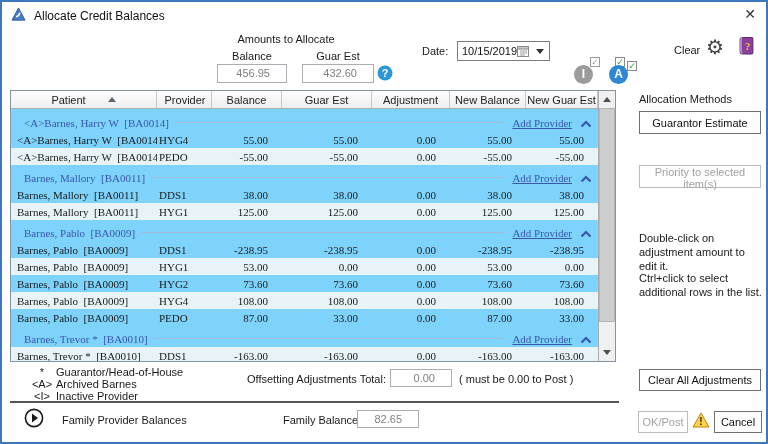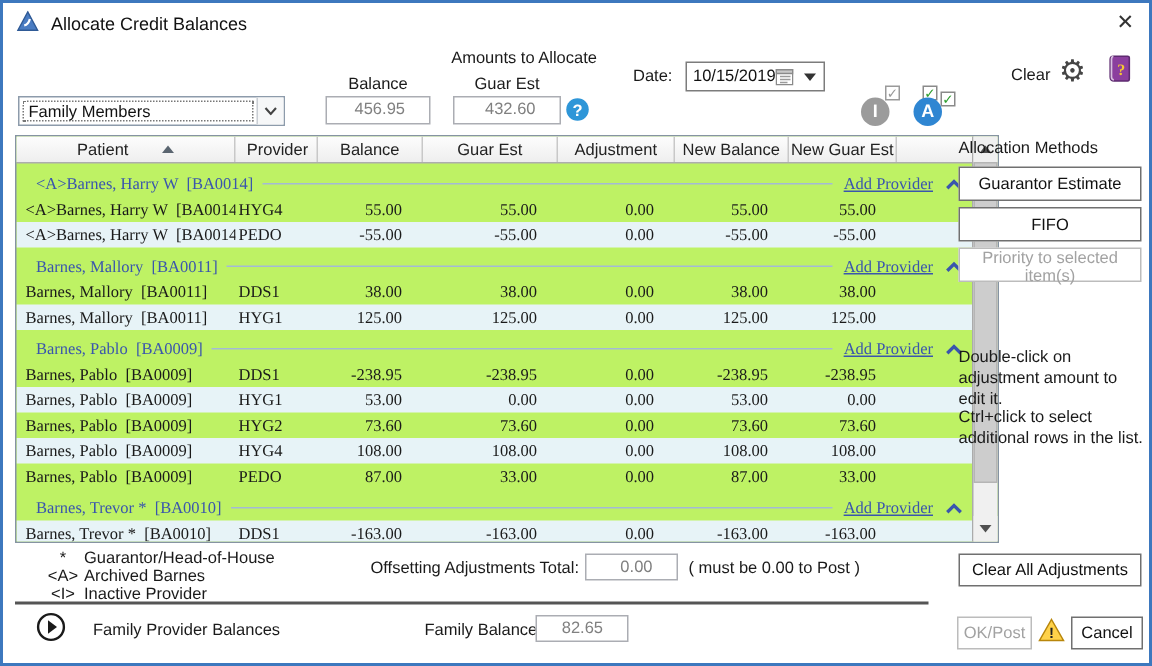--- a/index.html
+++ b/index.html
@@ -32,21 +32,21 @@
   .book { position:absolute; left:736px; top:34px; }
   .help-q { position:absolute; left:375px; top:63px; }
   .badge { position:absolute; width:28px; height:27px; }
   .badge .circle { position:absolute; left:0; bottom:0; width:19px; height:19px; border-radius:50%; color:#fff; font-weight:bold; font-size:12px; text-align:center; line-height:19px; }
   .badge .circle.gray { background:#9b9b9b; }
   .badge .circle.blue { background:#2f86d2; }
   .mini-box { position:absolute; width:10px; height:10px; background:#fff; border:1px solid #9a9a9a; font-size:9px; line-height:9px; text-align:center; }
   .mini-box.green { color:#2e9e2e; border-color:#8a8a8a; }
   .mini-box.grayc { color:#9a9a9a; }
   
-  .grid { position:absolute; left:8px; top:88px; width:656px; height:272px; border:1px solid #8593a2; background:#bef264;padding-left:24px; }
+  .grid { position:absolute; left:8px; top:88px; width:606px; height:272px; border:1px solid #8593a2; background:#7dd3fc;padding-left:24px; }
   .grid-header { position:absolute; left:0; top:0; right:17px; height:18px; display:flex;
     background:linear-gradient(#fdfdfd,#eeeeee); border-bottom:1px solid #adadad; }
   .hcell { height:100%; display:flex; align-items:center; justify-content:center; border-right:1px solid #c8c8c8; font-size:11px; color:#222; position:relative; }
   .sort-asc { width:0; height:0; border-left:4px solid transparent; border-right:4px solid transparent; border-bottom:5px solid #5a6570; margin-left:22px; }
   .grid-body { position:absolute; left:0; top:19px; right:17px; bottom:0; overflow:hidden;font-family:Liberation Serif, serif; }
   .c0{width:146px;} .c1{width:55px;} .c2{width:70px;} .c3{width:90px;} .c4{width:78px;} .c5{width:76px;} .c6{width:72px;}
   .g-head { display:flex; align-items:center; height:17px; margin-top:4px; white-space:pre; }
   .gh-name { padding-left:13px; color:#3a56ad; white-space:pre; }
   .gh-line { flex:1; height:0; border-top:1px solid #a3bad6; margin:0 7px 0 6px; }
   .gh-link { color:#3a56ad; text-decoration:underline; cursor:pointer; }
@@ -91,30 +91,22 @@
     <span class="app-icon">
       <svg width="15" height="15" viewBox="0 0 16 16">
           <path d="M8 1 L15 14 H1 Z" fill="#4a7cc2" stroke="#2f5a96" stroke-width="1"></path>
           <path d="M5.5 10.5 q3 -0.5 4 -4.5" stroke="#fff" fill="none" stroke-width="1.6"></path>
         </svg>
     </span>
     <span class="win-title">Allocate Credit Balances</span>
     <span class="close-btn">✕</span>
   </div>
 
-  <div class="combo">
-    <div class="combo-text">Family Members</div>
-    <div class="combo-btn">
-      <svg width="9" height="6" viewBox="0 0 9 6">
-          <polyline points="1,1 4.5,5 8,1" fill="none" stroke="#444" stroke-width="1.4"></polyline>
-        </svg>
-    </div>
-  </div>
-
-  <span class="lbl" style="left:236px;top:31px;width:160px;text-align:right;">Amounts to Allocate</span>
+
+  <span class="lbl" style="left:204px;top:31px;width:160px;text-align:center;">Amounts to Allocate</span>
   <span class="lbl" style="left:215px;top:48px;width:70px;text-align:center;">Balance</span>
   <span class="lbl" style="left:300px;top:48px;width:72px;text-align:center;">Guar Est</span>
   <div class="tbox" style="left:215px;top:62px;width:70px;height:19px;">456.95</div>
   <div class="tbox" style="left:300px;top:62px;width:72px;height:19px;">432.60</div>
   <span class="help-q">
     <svg width="16" height="16" viewBox="0 0 16 16">
         <circle cx="8" cy="8" r="7.5" fill="#2e96d8"></circle>
         <text x="8" y="12" font-size="11" font-weight="bold" fill="#fff" text-anchor="middle" font-family="Liberation Sans, sans-serif">?</text>
       </svg>
   </span>
@@ -277,21 +269,20 @@
         </div>
       <div class="sthumb"></div>
       <div class="sbtn down">
           <span class="tri-down"></span>
         </div>
     </div>
   </div>
 
   <span class="rp-title">Allocation Methods</span>
   <button class="btn" style="left:637px;top:109px;width:122px;height:23px;">Guarantor Estimate</button>
-  <button class="btn" style="left:637px;top:136px;width:122px;height:23px;">FIFO</button>
   <button class="btn disabled" style="left:637px;top:163px;width:122px;height:23px;">Priority to selected item(s)</button>
   <div class="hint" style="top:229px;">Double-click on adjustment amount to edit it.</div>
   <div class="hint" style="top:269px;">Ctrl+click to select additional rows in the list.</div>
 
   <div class="legend-row" style="left:26px;top:364px;">
     <span class="legend-sym">*</span>
     <span>Guarantor/Head-of-House</span>
   </div>
   <div class="legend-row" style="left:26px;top:376px;">
     <span class="legend-sym">&lt;A&gt;</span>

